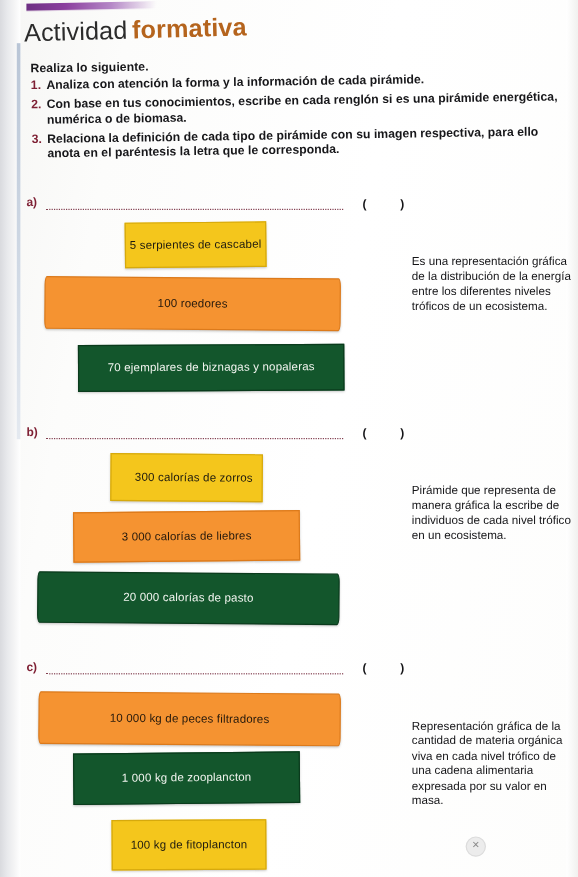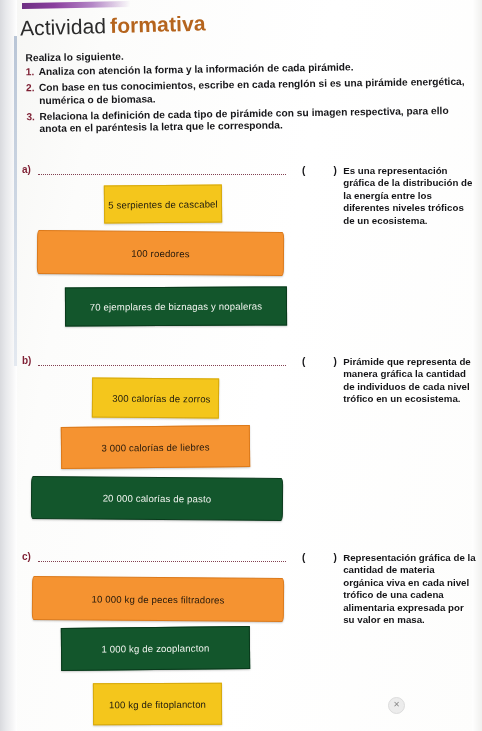--- a/index.html
+++ b/index.html
@@ -173,23 +173,24 @@
     font-size: 10px;
     font-weight: bold;
     letter-spacing: 3.4px;
     padding-right: 3px;
     white-space: pre;
     line-height: 12.4px;
   }
   .def-text {
     flex: 1 1 auto;
     font-size: 9.7px;
-    font-weight: bold;
+    font-weight: normal;
     line-height: 12.4px;
     letter-spacing: .02px;
+    margin-top: 48px;
   }
 
   
   .watermark {
     position: absolute;
     left: 390px; top: 706px;
     width: 86px; height: 19px;
     background: #fafafa;
     border: 1px solid #e2e2e2;
     display: flex;
@@ -279,21 +280,21 @@
     </div>
     <div class="bar orange tilt-a" style="left:61px; top:426px; width:189px; height:42px;">
       <span>3 000 calorías de liebres</span>
     </div>
     <div class="bar green tilt-b warp" style="left:31px; top:477px; width:252px; height:43px;">
       <span>20 000 calorías de pasto</span>
     </div>
 
     <div class="definition" style="top:356px;">
       <span class="paren">(    )</span>
-      <span class="def-text">Pirámide que representa de manera gráfica la cantidad de individuos de cada nivel trófico en un ecosistema.</span>
+      <span class="def-text">Pirámide que representa de manera gráfica la escribe de individuos de cada nivel trófico en un ecosistema.</span>
     </div>
   </div>
 
   <div class="section">
     <div class="blank-row" style="top:551px;">
       <span class="blank-letter">c)</span>
       <span class="blank-dots"></span>
       <span></span>
     </div>
 

